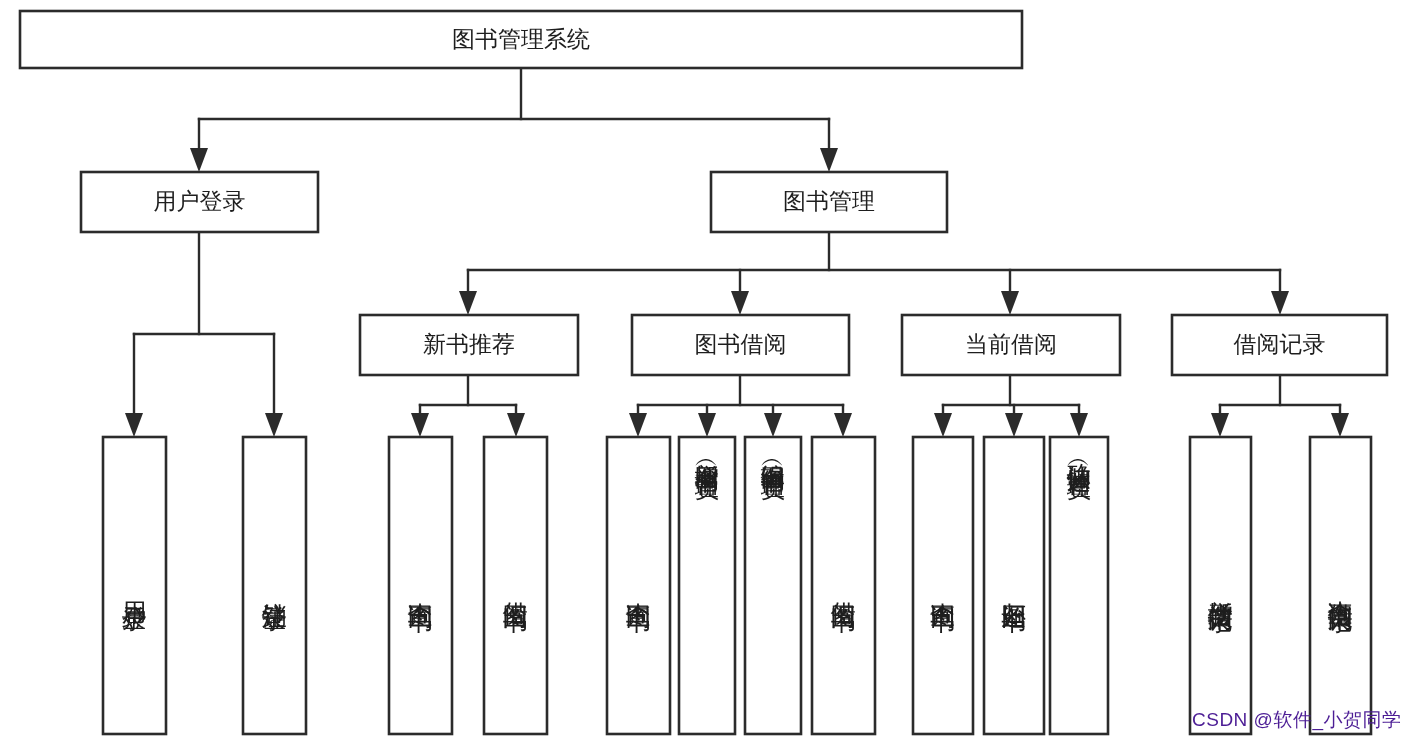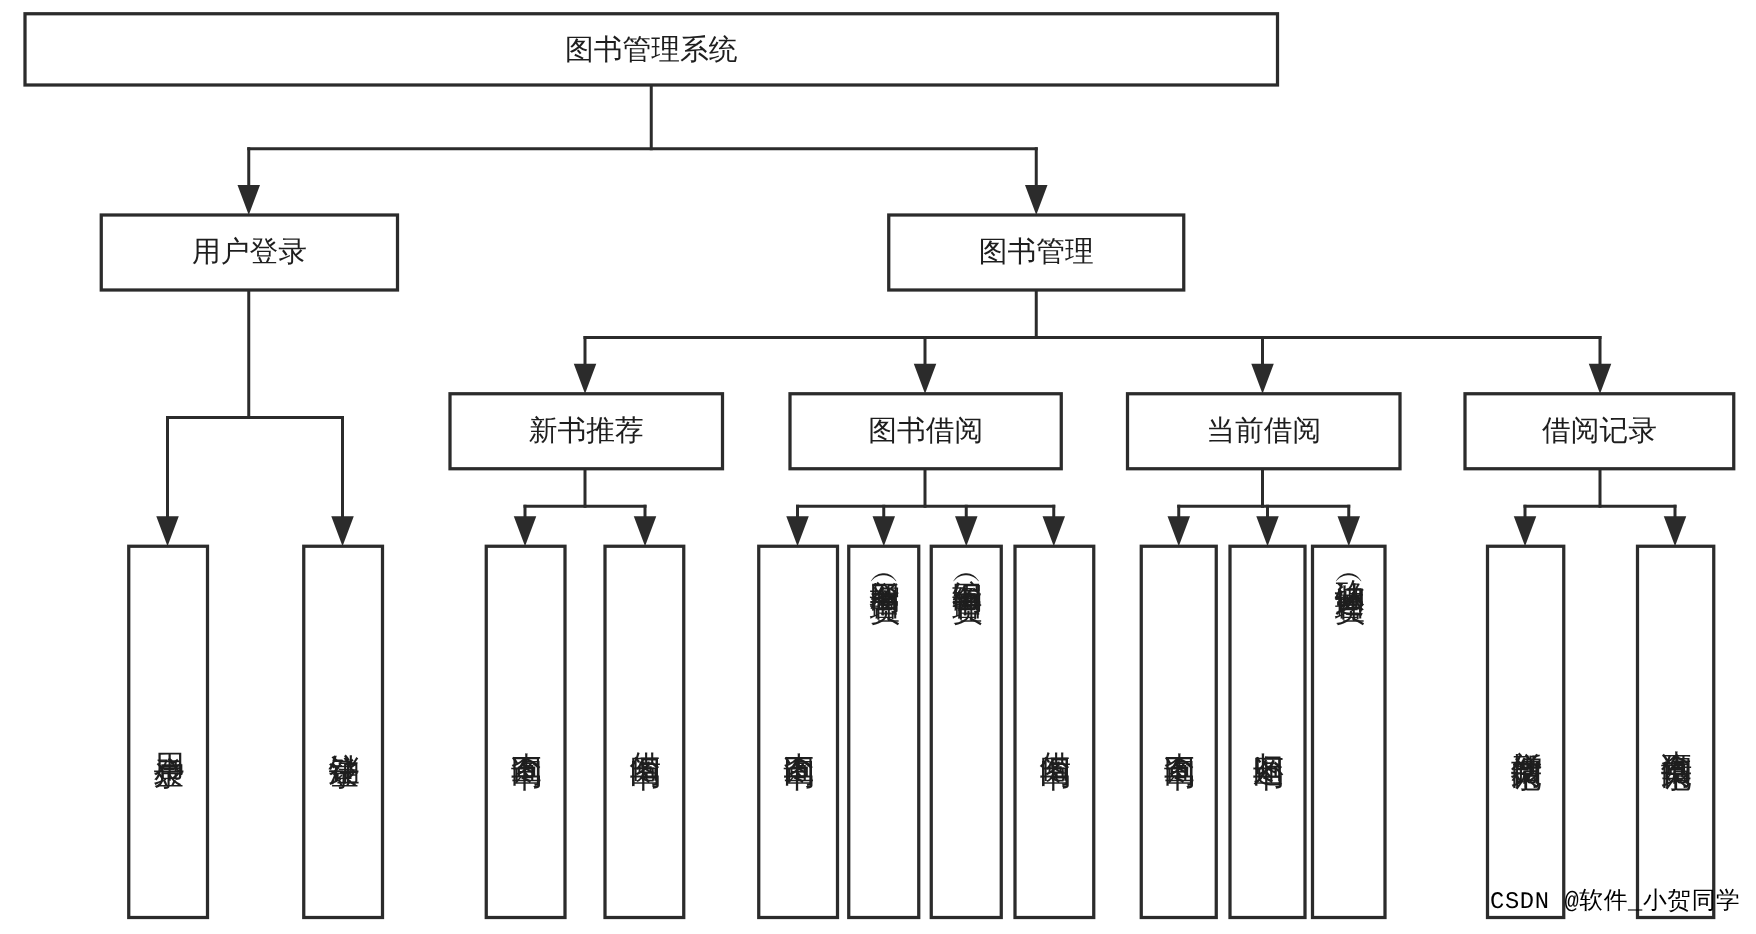--- a/index.html
+++ b/index.html
@@ -59,23 +59,23 @@
     color: #1e1e1e;
     letter-spacing: 2px;
     display: flex;
     align-items: center;
     justify-content: flex-start;
     white-space: nowrap;
     pointer-events: none;
   }
   .watermark {
     position: absolute;
-    font-family: Liberation Mono, monospace;
+    font-family: Liberation Sans, sans-serif;
     font-size: 19px;
-    color: #000000;
+    color: #4c1d95;
     white-space: nowrap;
     letter-spacing: 0.5px;
   }
 </style>
 </head>
 <body>
 
 <div id="diagram-root">
 
   <svg id="tree-svg" viewBox="0 0 1405 747" xmlns="http://www.w3.org/2000/svg">

